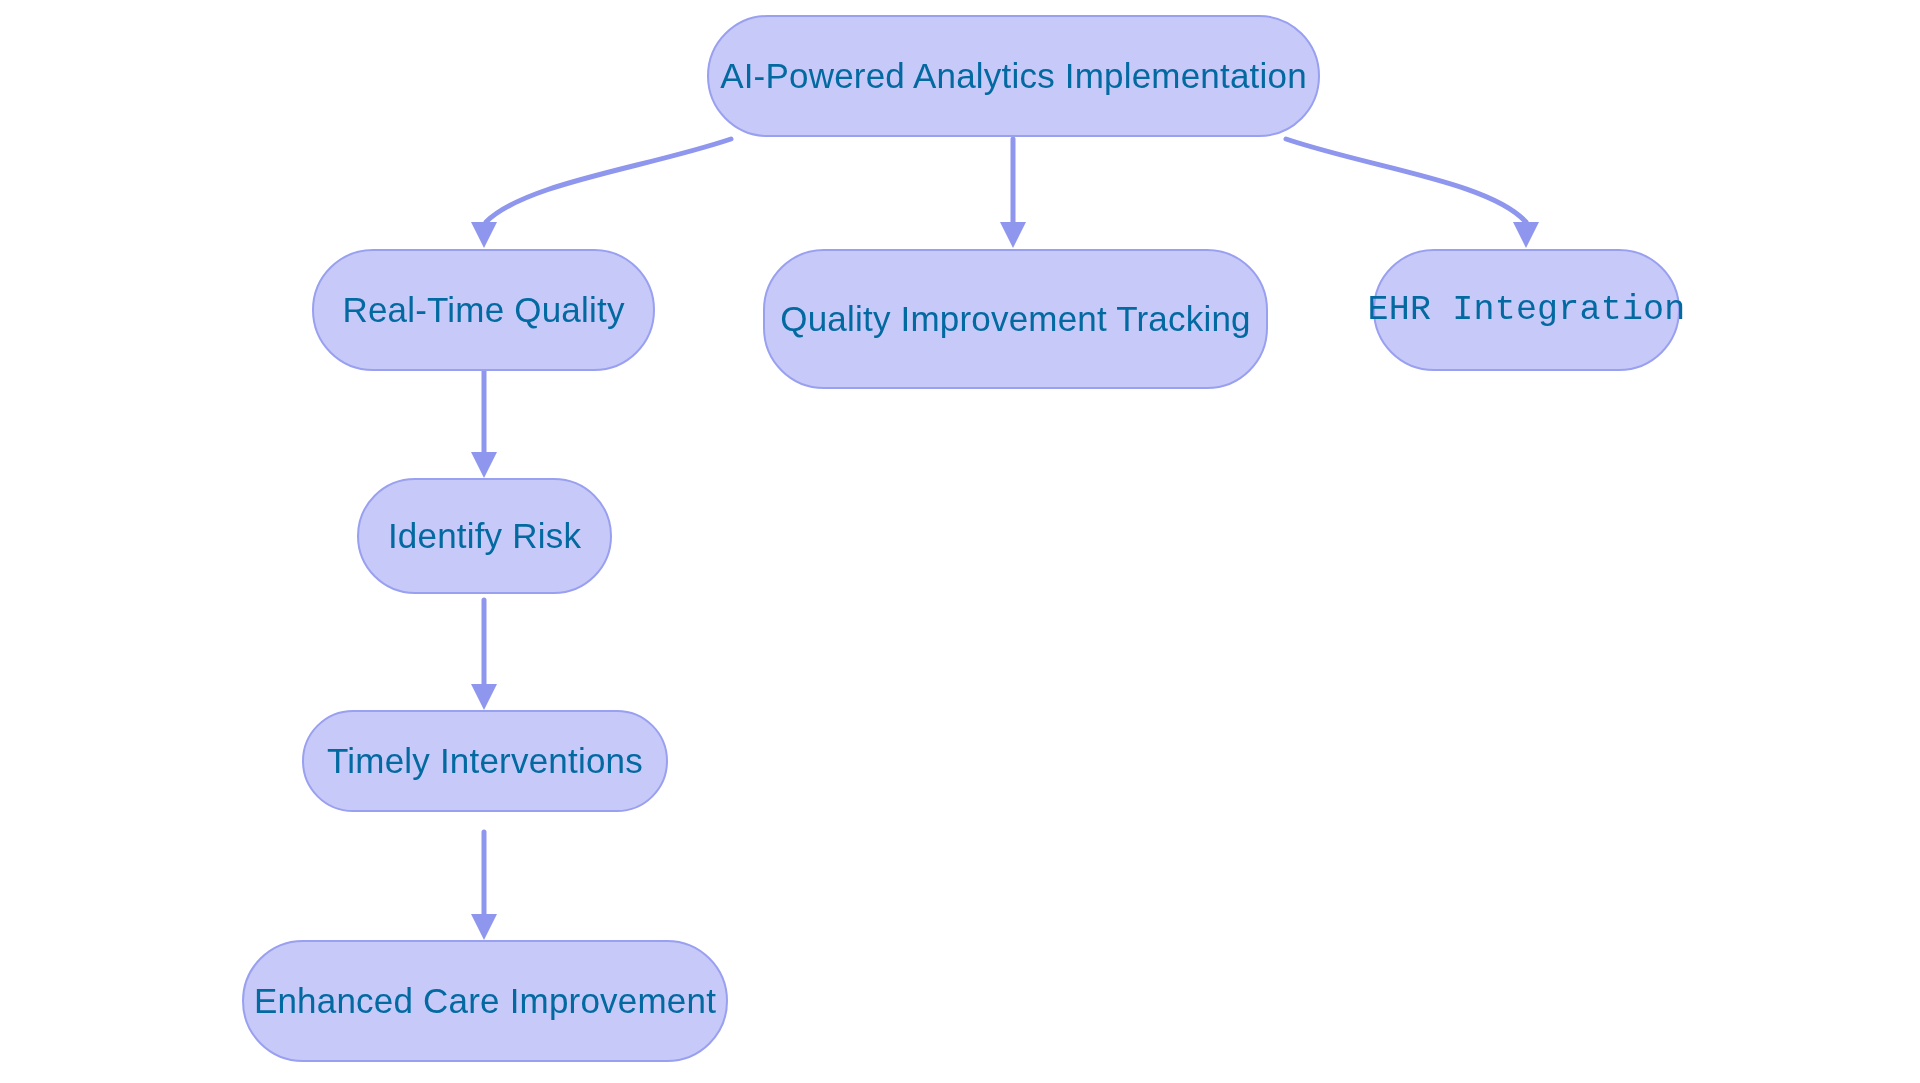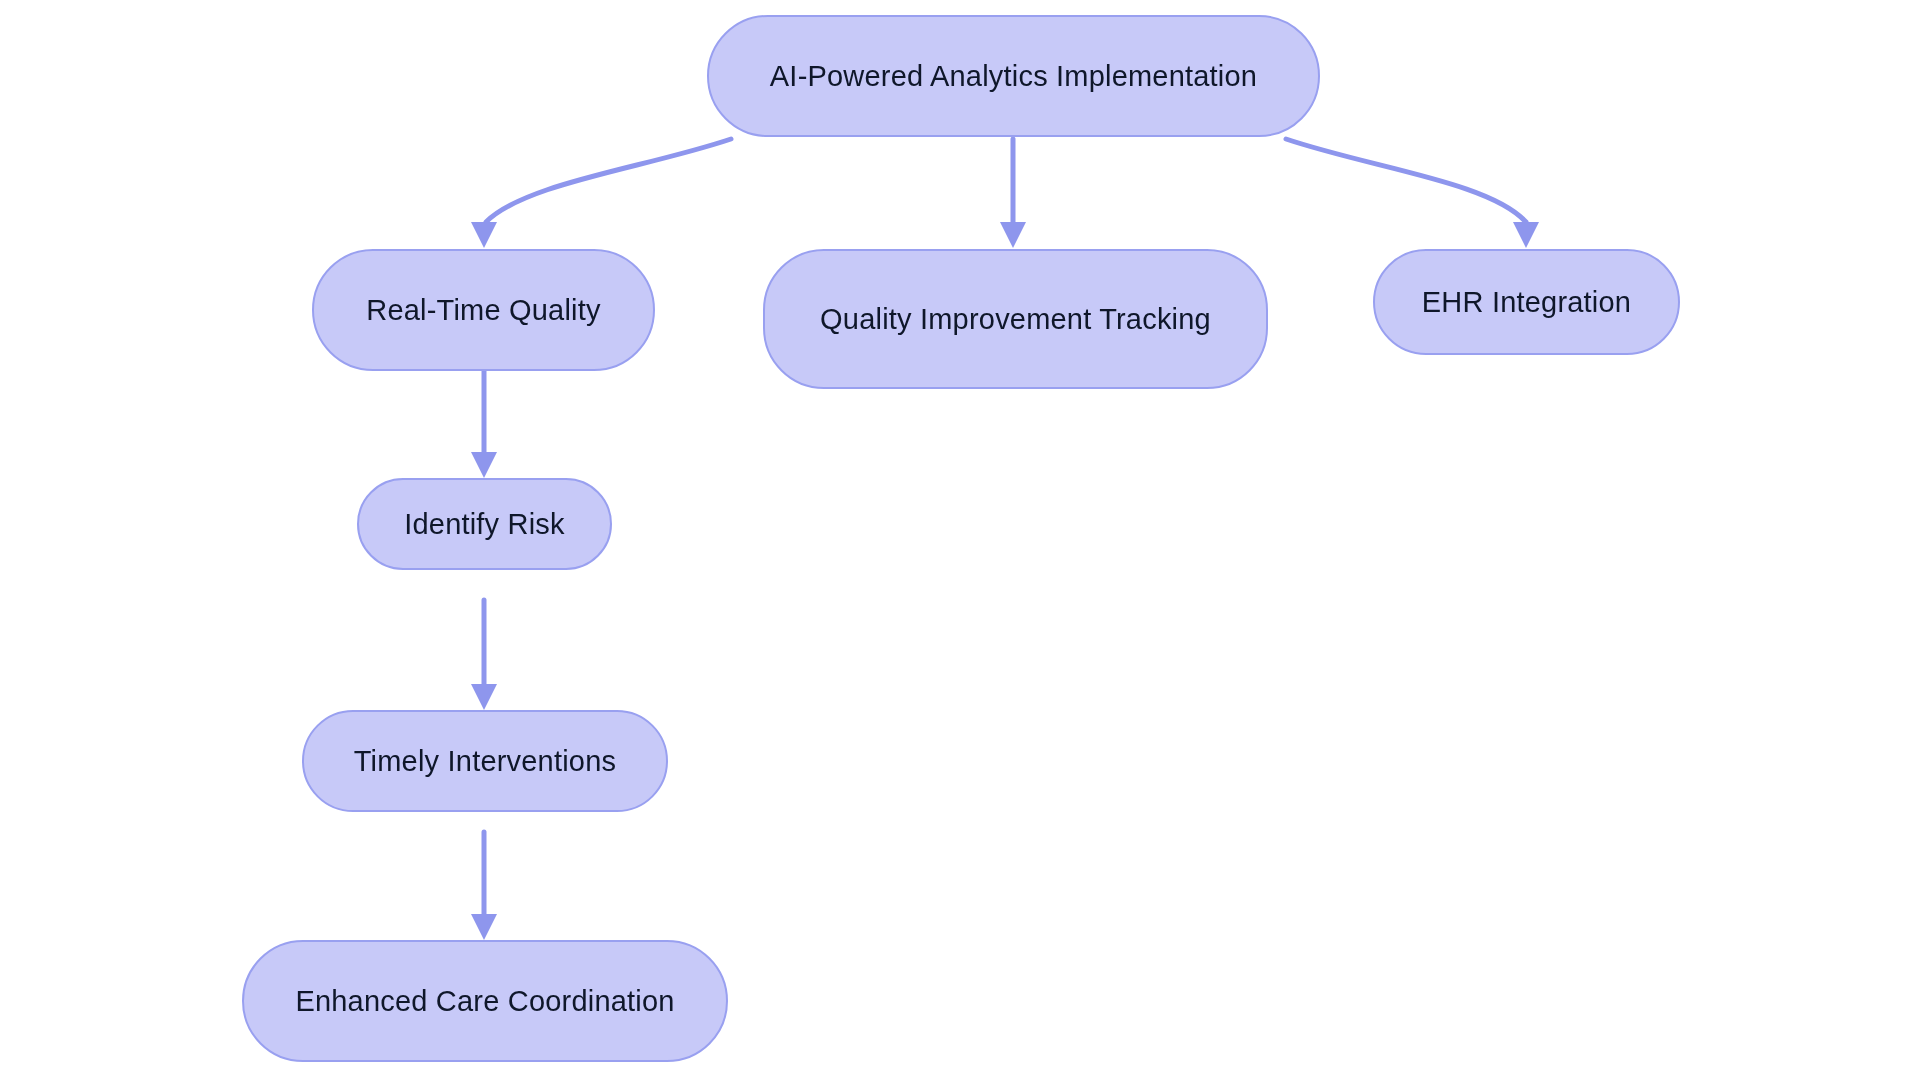--- a/index.html
+++ b/index.html
@@ -22,35 +22,35 @@
     width: 1920px;
     height: 1083px;
     pointer-events: none;
   }
   .node {
     position: absolute;
     box-sizing: border-box;
     background: #c7c9f8;
     border: 2px solid #99a0f0;
     border-radius: 61px;
-    color: #0f172a;
-    font-size: 29px;
+    color: #0369a1;
+    font-size: 35px;
     letter-spacing: 0.2px;
     display: flex;
     align-items: center;
     justify-content: center;
     text-align: center;
     white-space: nowrap;
   }
   
   #node-root      { left: 707px;  top: 15px;  width: 613px; height: 122px; }
   #node-realtime  { left: 312px;  top: 249px; width: 343px; height: 122px; }
   #node-quality   { left: 763px;  top: 249px; width: 505px; height: 140px; }
-  #node-ehr       { left: 1373px; top: 249px; width: 307px; height: 106px; }
-  #node-identify  { left: 357px;  top: 478px; width: 255px; height: 92px; }
+  #node-ehr       { left: 1373px; top: 249px; width: 307px; height: 122px; font-family: Liberation Mono, monospace; }
+  #node-identify  { left: 357px;  top: 478px; width: 255px; height: 116px; }
   #node-timely    { left: 302px;  top: 710px; width: 366px; height: 102px; }
   #node-enhanced  { left: 242px;  top: 940px; width: 486px; height: 122px; }
   .edge-line {
     fill: none;
     stroke-width: 5px;
     stroke-linecap: round;
   }
 </style>
 </head>
 <body>
@@ -95,15 +95,15 @@
   <div id="node-realtime" class="node">Real-Time Quality</div>
 
   <div id="node-quality" class="node">Quality Improvement Tracking</div>
 
   <div id="node-ehr" class="node">EHR Integration</div>
 
   <div id="node-identify" class="node">Identify Risk</div>
 
   <div id="node-timely" class="node">Timely Interventions</div>
 
-  <div id="node-enhanced" class="node">Enhanced Care Coordination</div>
+  <div id="node-enhanced" class="node">Enhanced Care Improvement</div>
 
 </div>
 
 </body></html>

